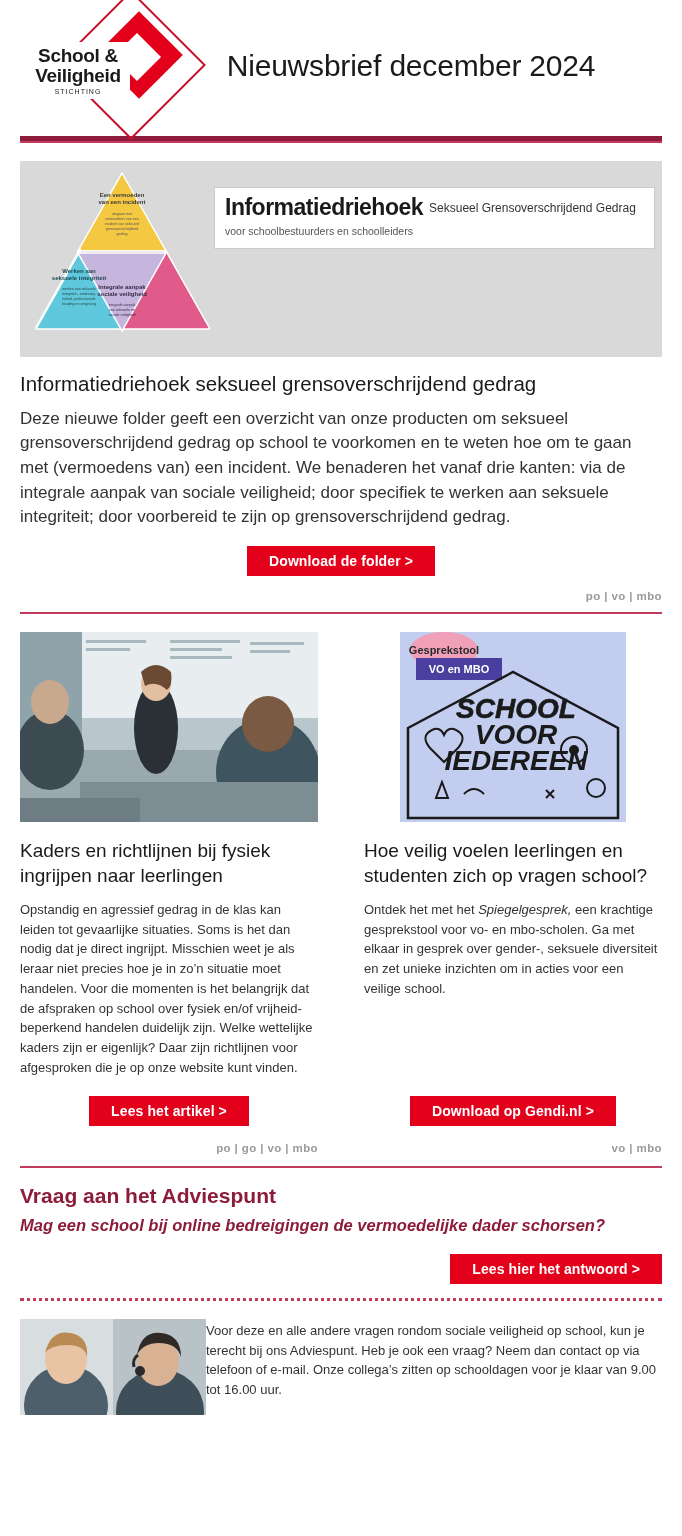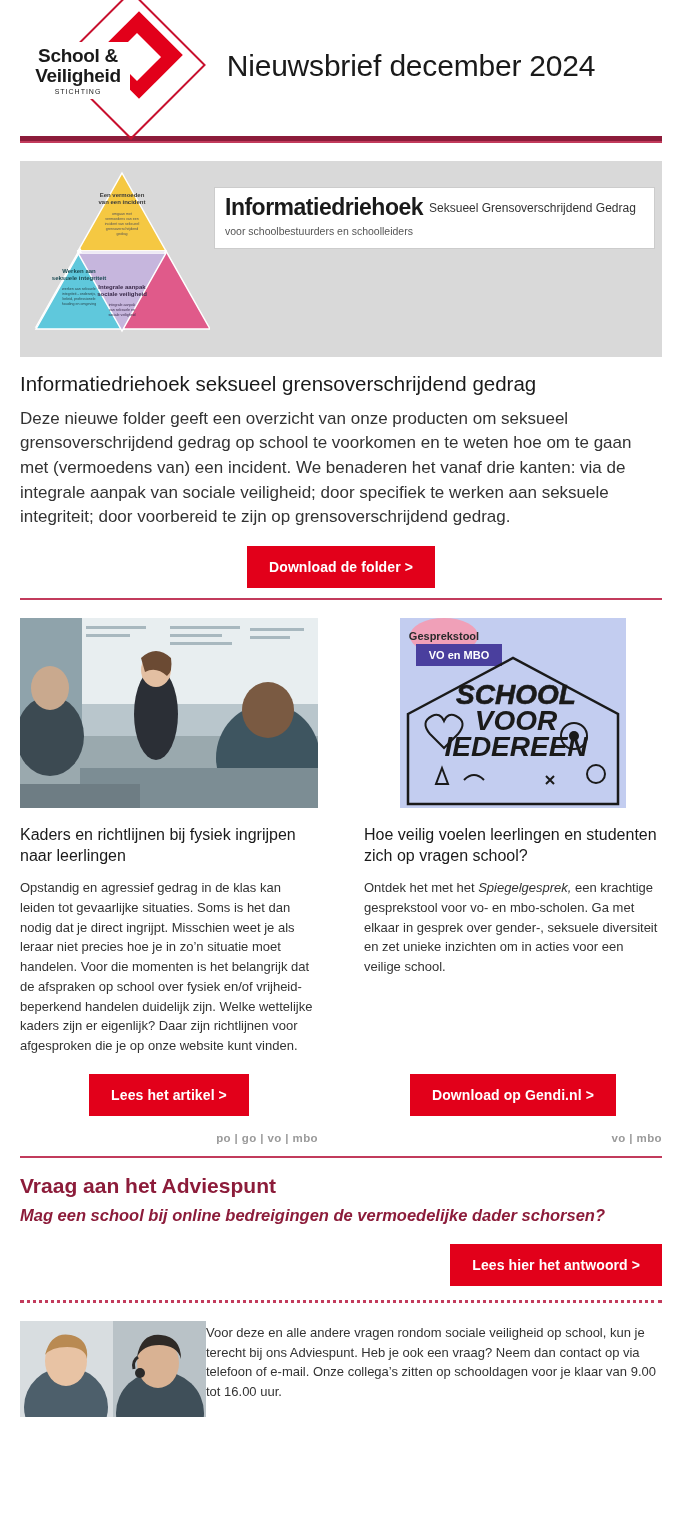--- a/index.html
+++ b/index.html
@@ -183,21 +183,21 @@
     color: #333333;
     margin: 0;
   }
   .btn-wrap { text-align: center; margin-top: 16px; }
   .btn {
     display: inline-block;
     background: #e2001a;
     color: #ffffff;
     font-size: 14px;
     font-weight: bold;
-    padding: 13px 22px;
+    padding: 7px 22px;
     text-decoration: none;
     letter-spacing: 0.1px;
   }
   .tags {
     text-align: right;
     font-size: 11.5px;
     color: #9a9a9a;
     font-weight: bold;
     margin-top: 14px;
     letter-spacing: 0.4px;
@@ -211,21 +211,21 @@
     margin-top: 18px;
   }
   .col { width: 298px; flex: 0 0 298px; display: flex; flex-direction: column; }
   .col-img {
     width: 298px;
     height: 190px;
     overflow: hidden;
     position: relative;
   }
   h3.col-title {
-    font-size: 16px;
+    font-size: 19px;
     font-weight: normal;
     color: #1a1a1a;
     margin: 16px 0 12px 0;
     line-height: 1.32;
   }
   p.col-body {
     font-size: 13px;
     line-height: 1.52;
     color: #333333;
     margin: 0;
@@ -339,20 +339,21 @@
       <div class="bsub">voor schoolbestuurders en schoolleiders</div>
     </div>
   </div>
 
   <div class="sec">
     <h2 class="sec-title">Informatiedriehoek seksueel grensoverschrijdend gedrag</h2>
     <p class="sec-body">Deze nieuwe folder geeft een overzicht van onze producten om seksueel grensoverschrijdend gedrag op school te voorkomen en te weten hoe om te gaan met (vermoedens van) een incident. We benaderen het vanaf drie kanten: via de integrale aanpak van sociale veiligheid; door specifiek te werken aan seksuele integriteit; door voorbereid te zijn op grensoverschrijdend gedrag.</p>
     <div class="btn-wrap">
       <a class="btn" href="#">Download de folder &gt;</a>
     </div>
+    <div class="tags">po | vo | mbo</div>
   </div>
 
   <div class="rule-thin" style="margin-top:10px;"></div>
 
   <div class="cols">
 
     <div class="col">
       <div class="col-img">
         <svg class="ph" viewBox="0 0 298 190" preserveAspectRatio="none">
           <rect width="298" height="190" fill="#b9c6cc"></rect>

